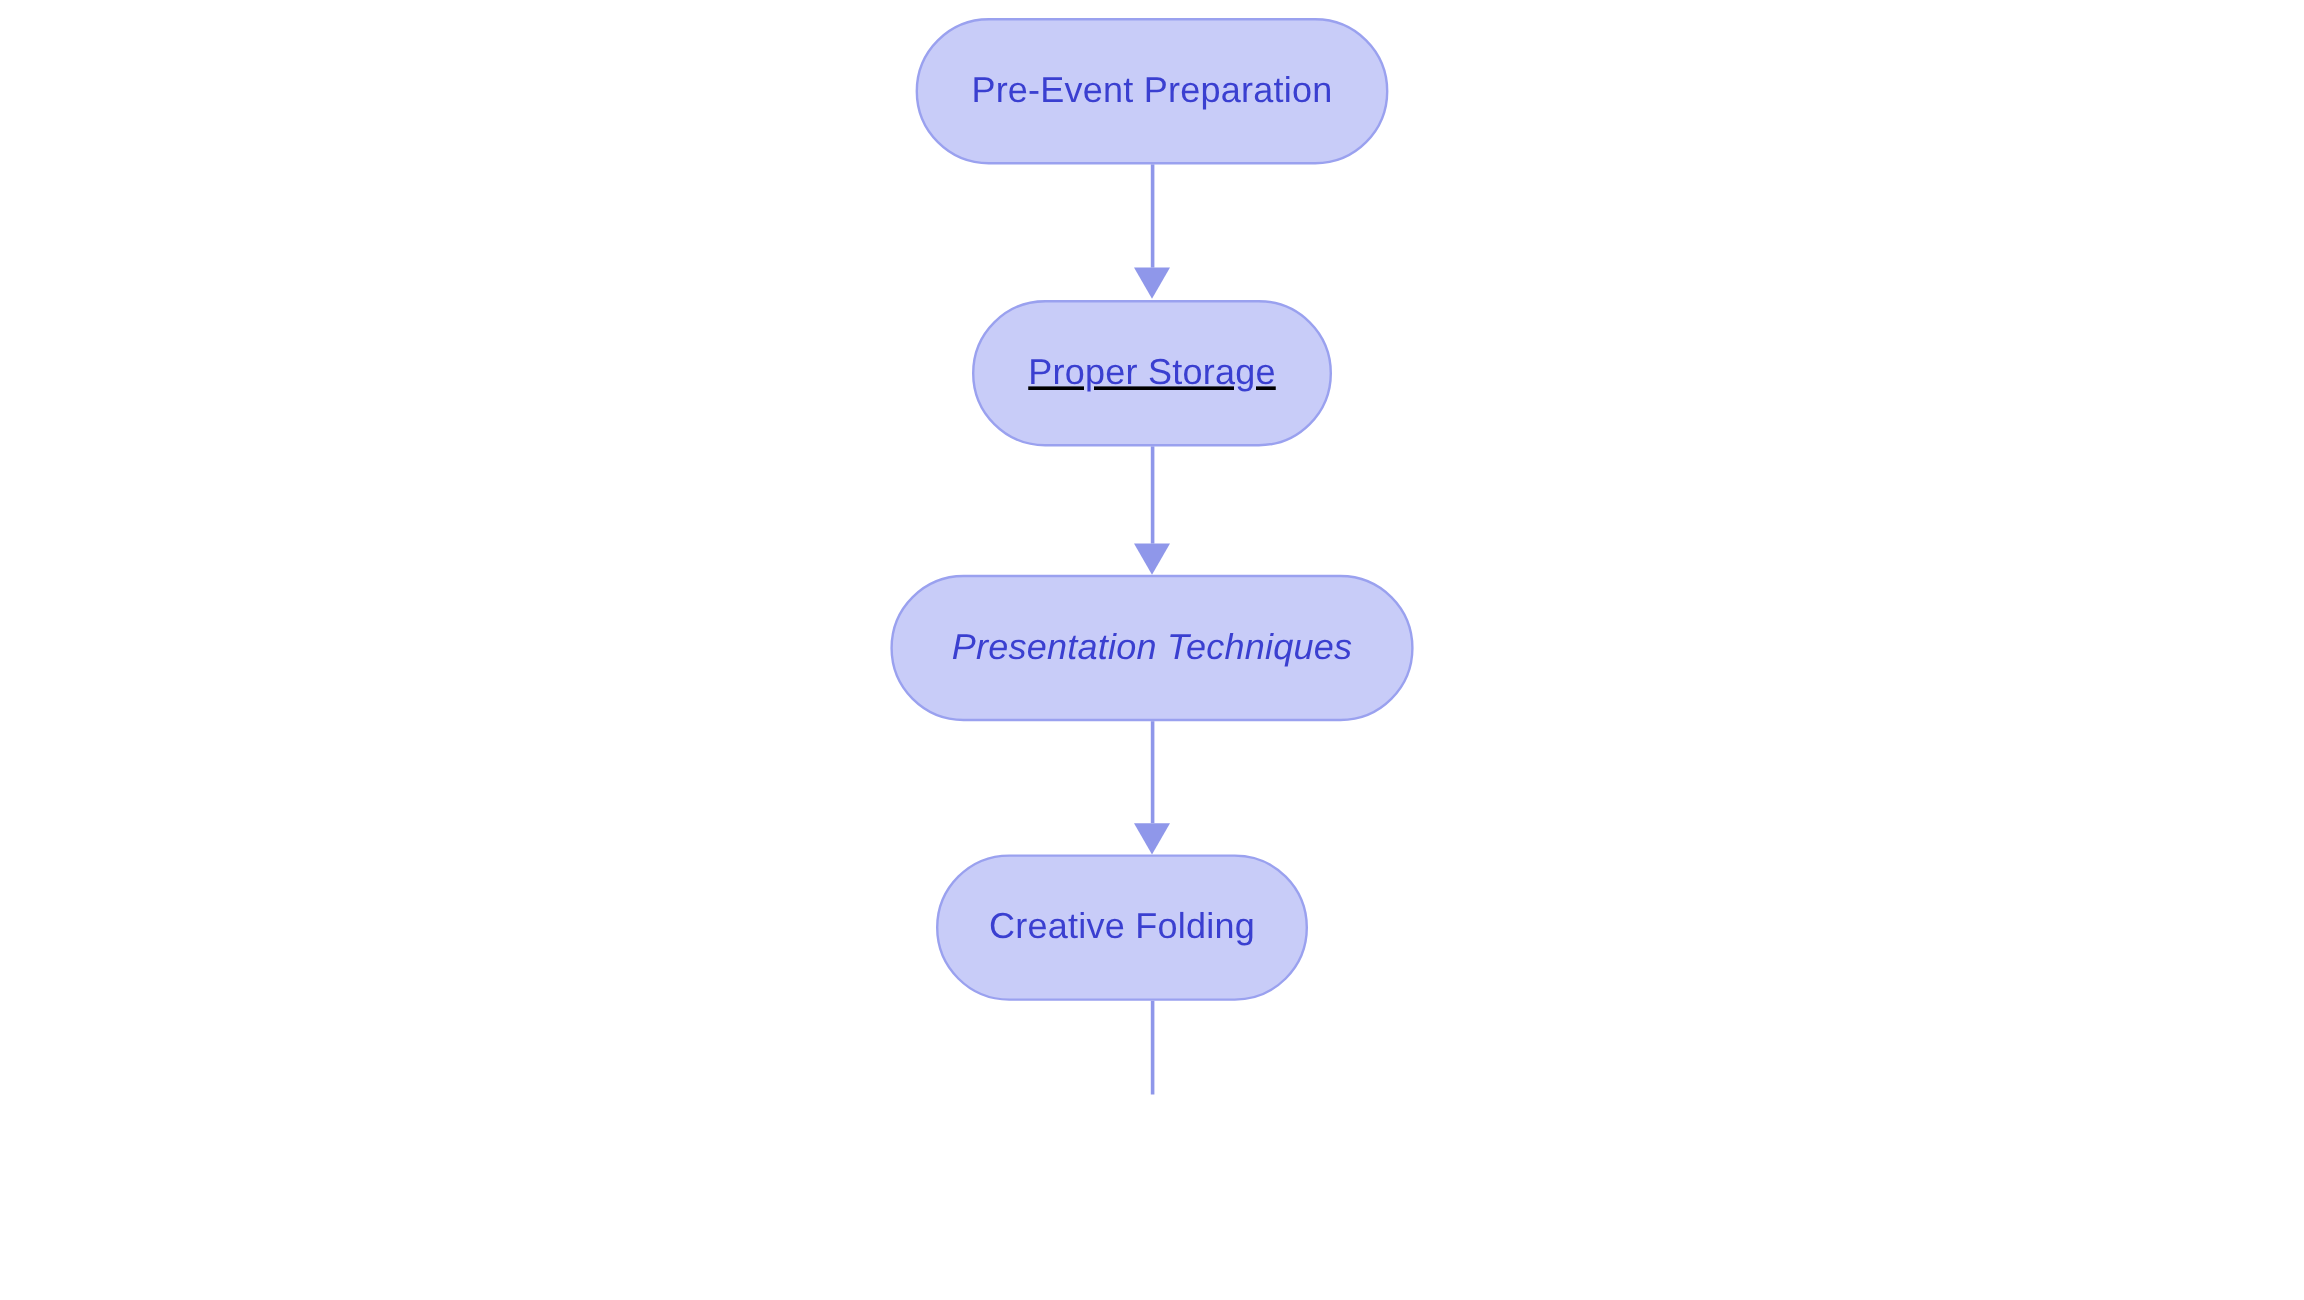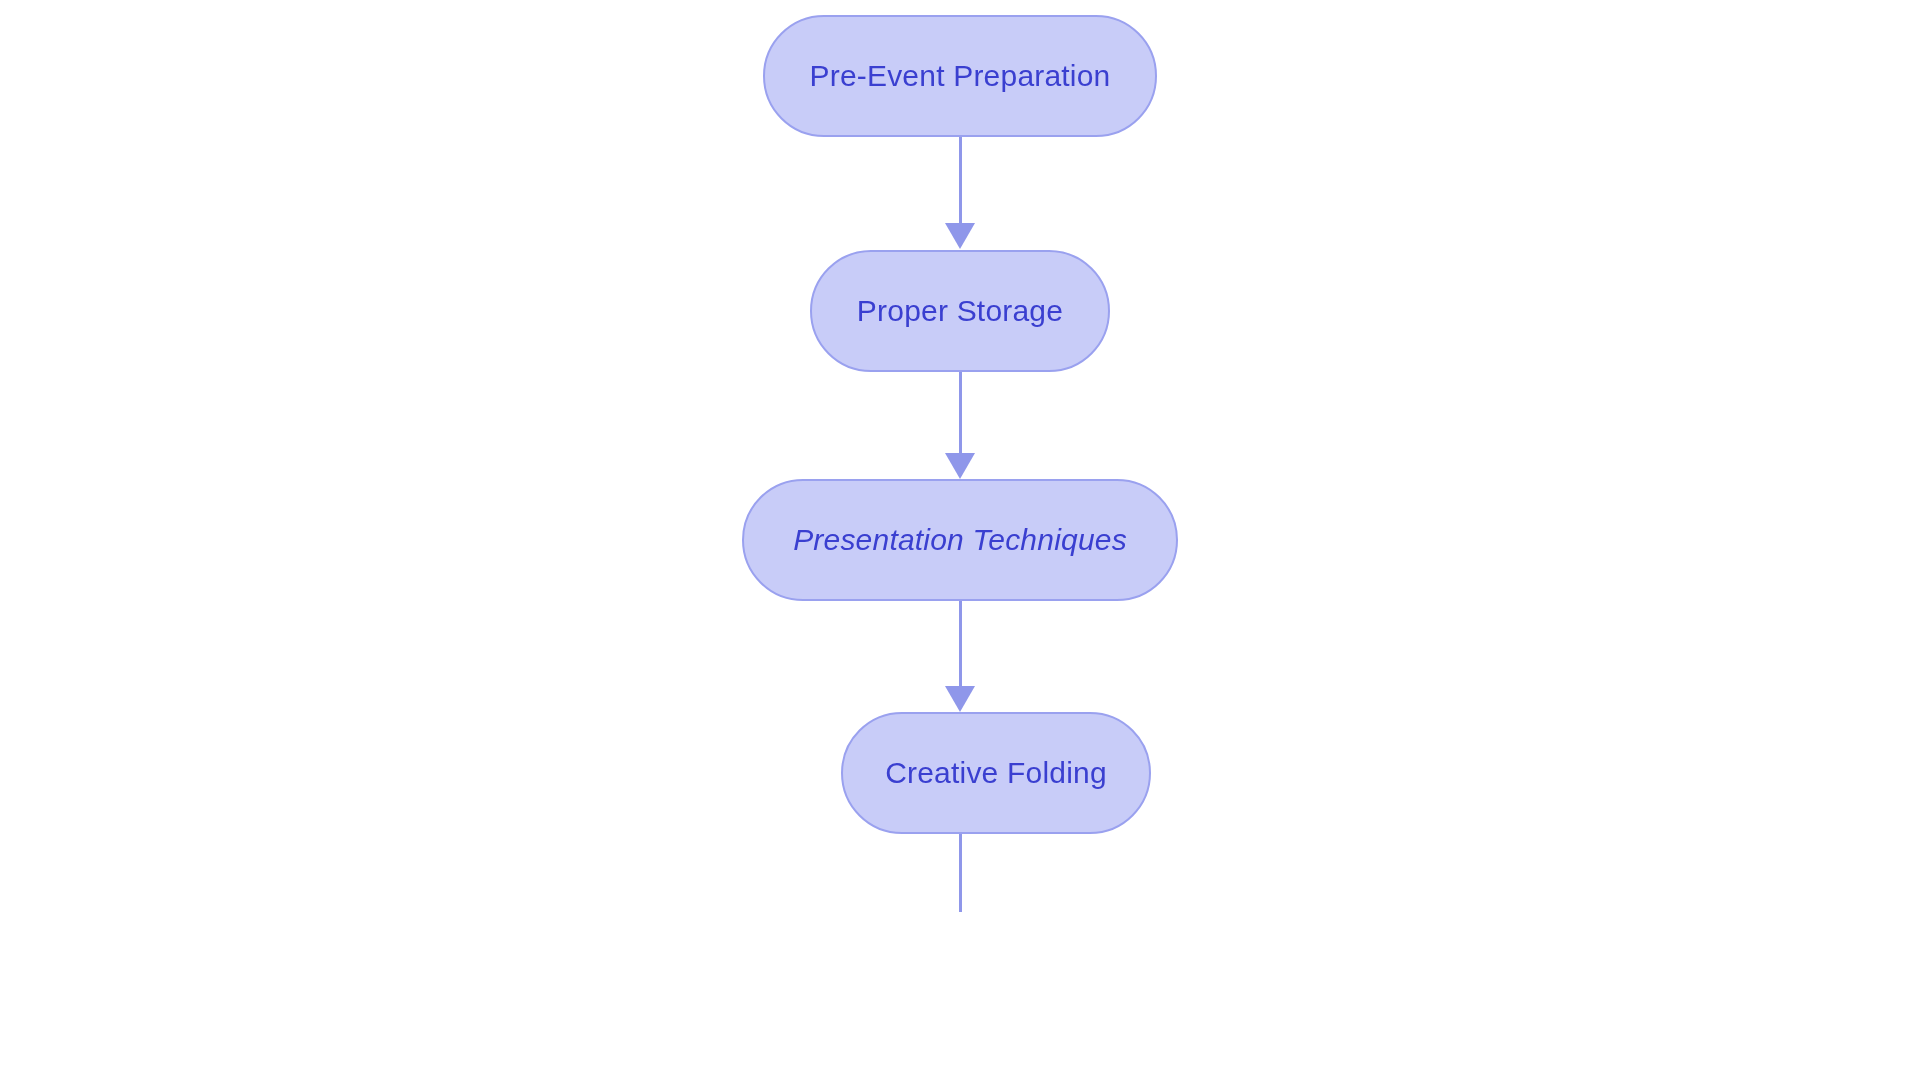--- a/index.html
+++ b/index.html
@@ -37,23 +37,23 @@
     justify-content: center;
   }
   .node span {
     color: var(--node-text);
     font-size: 30px;
     font-weight: 400;
     letter-spacing: 0.2px;
     white-space: nowrap;
   }
   .n1 { left: 763px; top: 15px;  width: 394px; }
-  .n2 { left: 810px; top: 250px; width: 300px; }
+  .n2 { left: 810px; top: 250px; width: 300px; text-decoration: underline; }
   .n3 { left: 742px; top: 479px; width: 436px; font-style: italic; }
-  .n4 { left: 841px; top: 712px; width: 310px; }
+  .n4 { left: 780px; top: 712px; width: 310px; }
   .n5 { left: 722px; top: 941px; width: 472px; }
 
   .arrow {
     position: absolute;
     left: 945px;          
     width: 30px;
     display: flex;
     flex-direction: column;
     align-items: center;
   }

